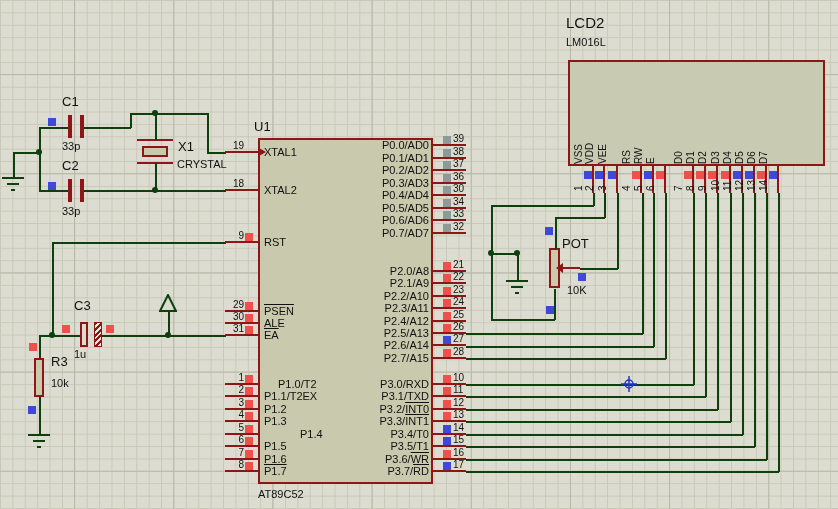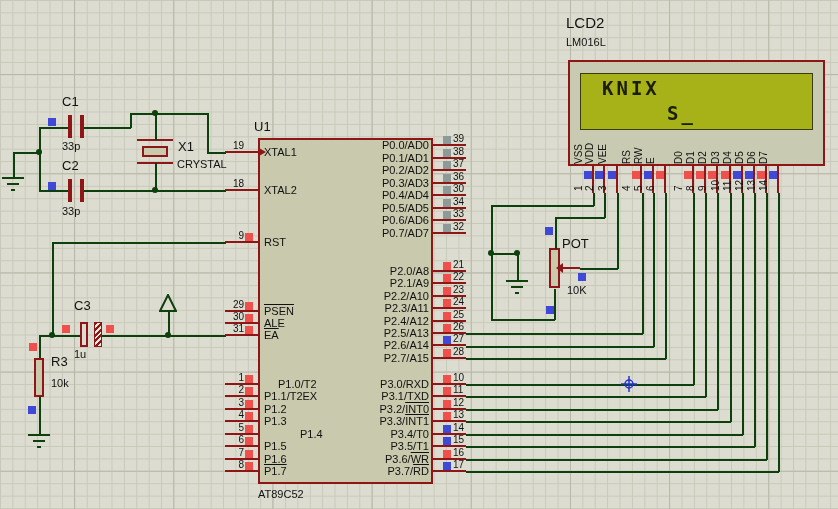--- a/index.html
+++ b/index.html
@@ -64,24 +64,20 @@
 <body>
 
 <div id="canvas">
 
   <div id="mcu-box"></div>
   <div id="clk-arrow"></div>
   <div class="ref" style="left:254px;top:120px;">U1</div>
   <div class="lbl" style="left:258px;top:488px;">AT89C52</div>
 
   <div id="lcd-body"></div>
-  <div id="lcd-screen">
-    <div class="lcd-line" id="lcd-line1">KNIX</div>
-    <div class="lcd-line" id="lcd-line2">S_</div>
-  </div>
   <div class="ref" style="left:566px;top:16px;font-size:15px;">LCD2</div>
   <div class="lbl" style="left:566px;top:36px;">LM016L</div>
 
   <div class="cap-plate" style="left:68px;top:115px;"></div>
   <div class="cap-plate" style="left:80px;top:115px;"></div>
   <div class="ref" style="left:62px;top:95px;">C1</div>
   <div class="lbl" style="left:62px;top:140px;">33p</div>
 
   <div class="cap-plate" style="left:68px;top:179px;"></div>
   <div class="cap-plate" style="left:80px;top:179px;"></div>

